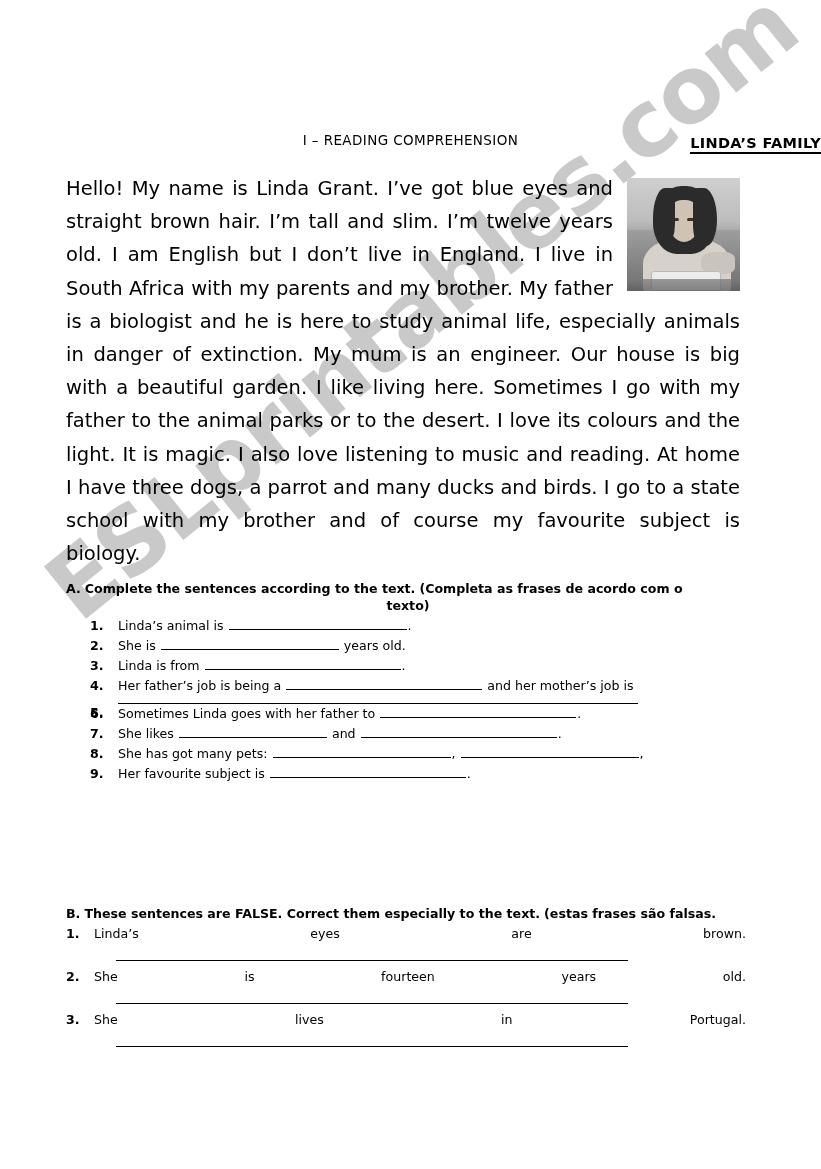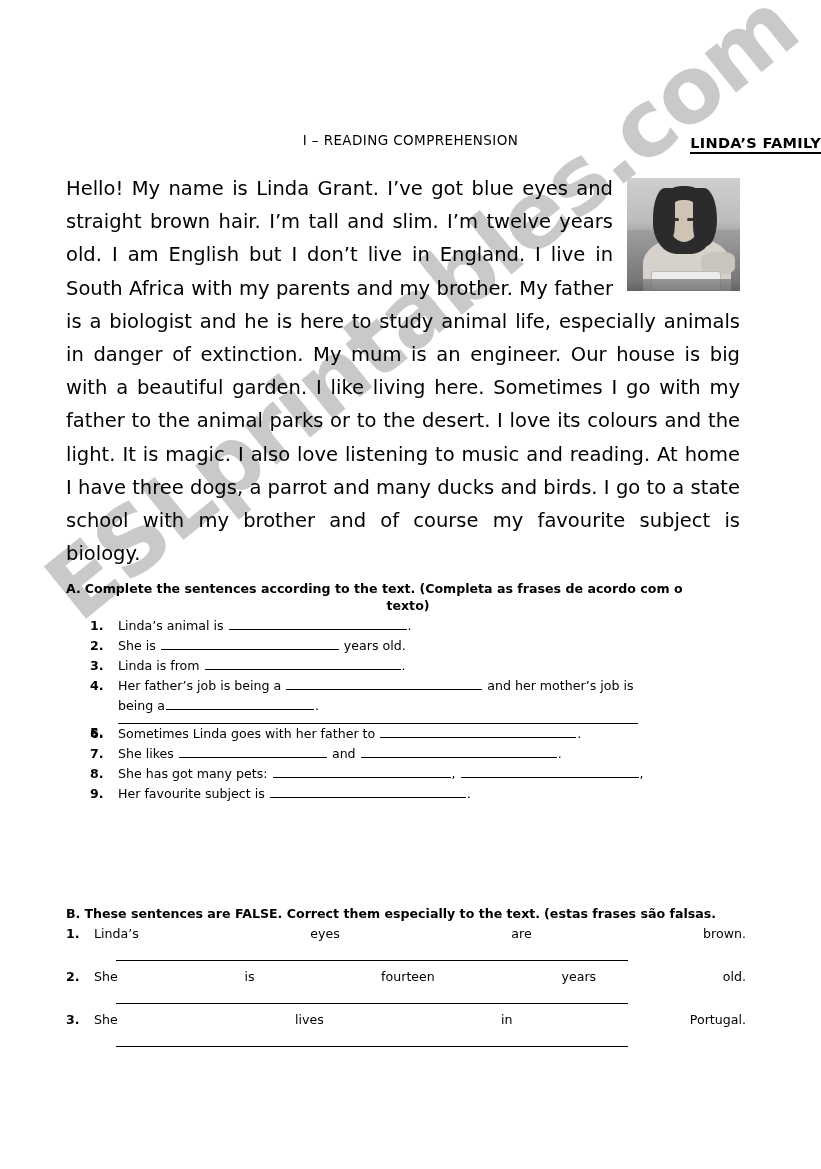--- a/index.html
+++ b/index.html
@@ -271,21 +271,21 @@
     <li>
       <span class="num">3.</span>
       <span class="qtext"><span>Linda is from</span>
         <span class="blank b-xl"></span><span>.</span></span>
     </li>
 
     <li>
       <span class="num">4.</span>
       <span class="qtext"><span>Her father’s job is being a</span>
         <span class="blank b-xl"></span> <span>and her mother’s job is</span>
-        <span class="q-indent-2"><span>being a</span><span class="blank b-md"></span><span>.</span></span></span>
+        </span>
     </li>
 
     <li>
       <span class="num">5.</span>
       <span class="qtext">
         <span class="answer-rule rule-a5"></span>
       </span>
     </li>
 
     <li>

